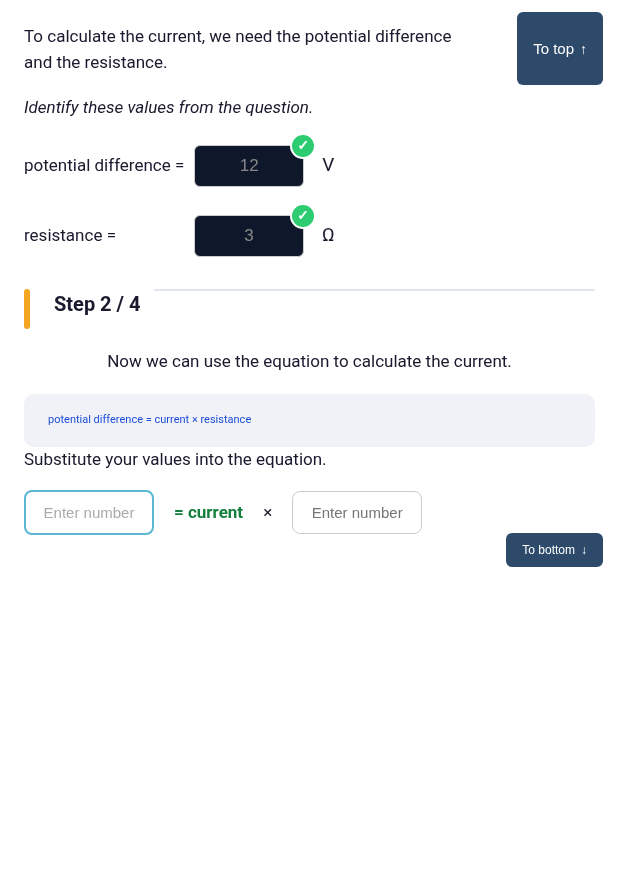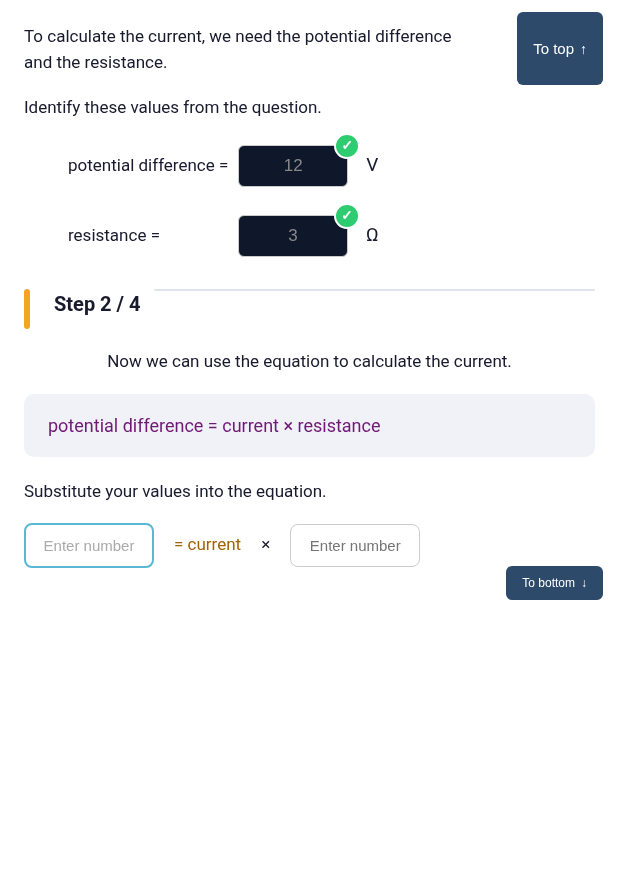--- a/index.html
+++ b/index.html
@@ -53,36 +53,36 @@
       margin-top: 8px;
       margin-bottom: 20px;
       font-size: 17px;
       line-height: 1.5;
       max-width: 450px;
     }
 
     .identify-text {
       font-size: 17px;
       margin-bottom: 24px;
+      font-style: italic;
     }
 
     
     .input-row {
       display: flex;
       align-items: center;
       margin-bottom: 28px;
       gap: 10px;
       position: relative;
     }
 
     .input-label {
       font-size: 17px;
       color: #1a1a2e;
       min-width: 160px;
-      margin-left: 44px;
     }
 
     .input-wrapper {
       position: relative;
       display: inline-flex;
       align-items: center;
     }
 
     .input-field {
       border: 1.5px solid #ccc;
@@ -156,23 +156,22 @@
       margin-bottom: 20px;
       line-height: 1.5;
       text-align: center;
     }
 
     
     .equation-box {
       background: #f0f2f7;
       border-radius: 10px;
       padding: 18px 24px;
-      font-size: 18px;
-      color: #701a75;
-      margin-bottom: 22px;
+      font-size: 11px;
+      color: #1d4ed8;
       display: inline-block;
       width: 100%;
     }
 
     
     .substitute-text {
       font-size: 17px;
       margin-bottom: 18px;
     }
 
@@ -201,22 +200,22 @@
       color: #aaa;
     }
 
     .sub-operator {
       font-size: 17px;
       color: #1a1a2e;
     }
 
     .sub-text {
       font-size: 17px;
-      font-weight: 400;
-      color: #a16207;
+      font-weight: 700;
+      color: #15803d;
     }
 
     .sub-input-plain {
       border: 1.5px solid #ccc;
       border-radius: 8px;
       padding: 12px 14px;
       font-size: 15px;
       color: #aaa;
       width: 130px;
       text-align: center;

